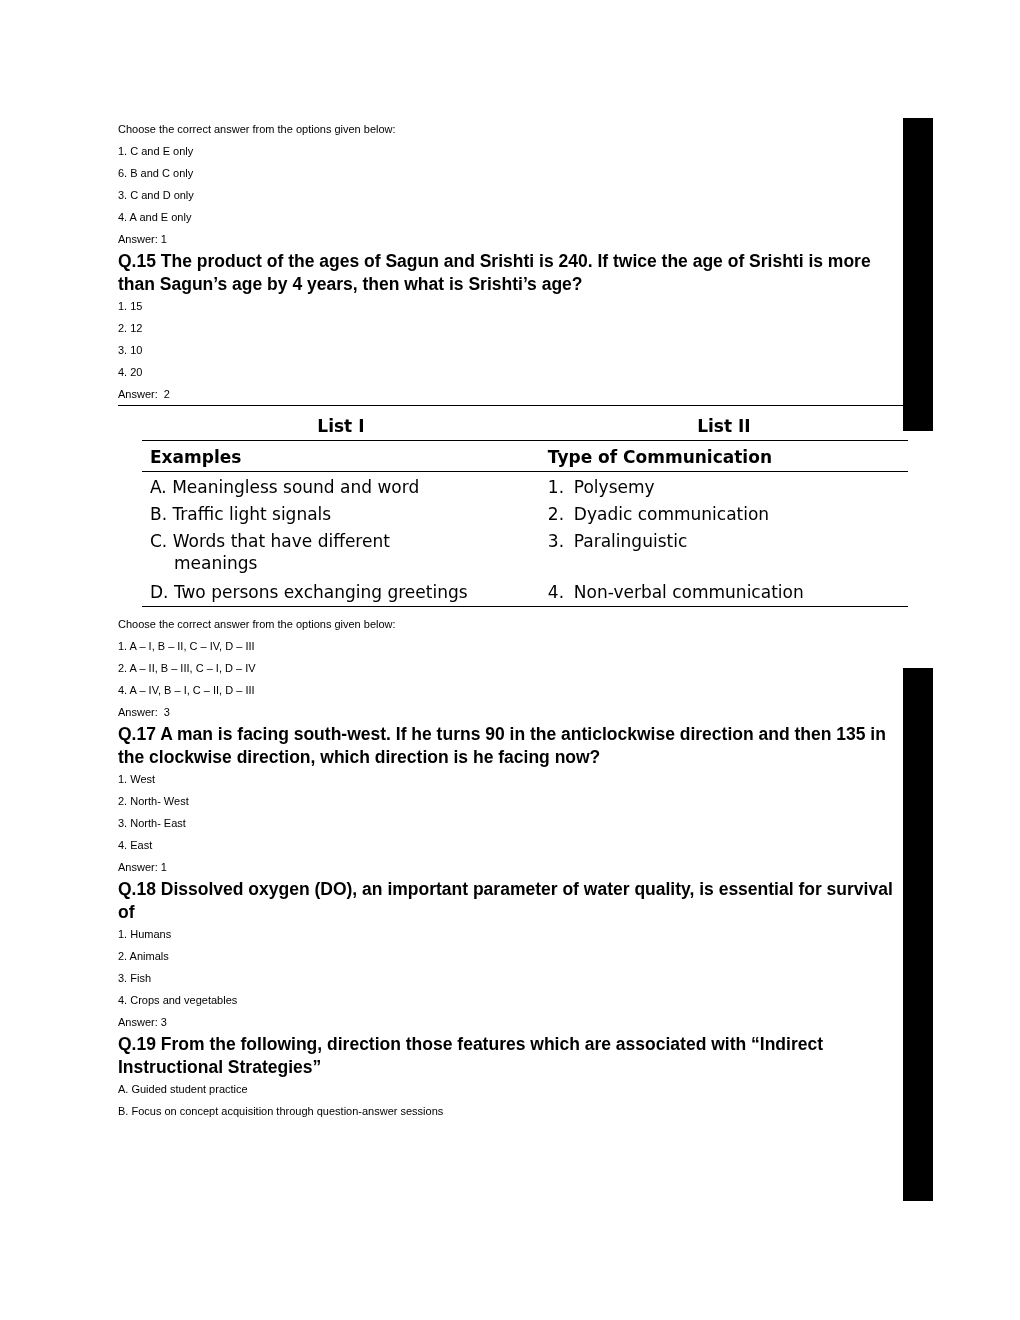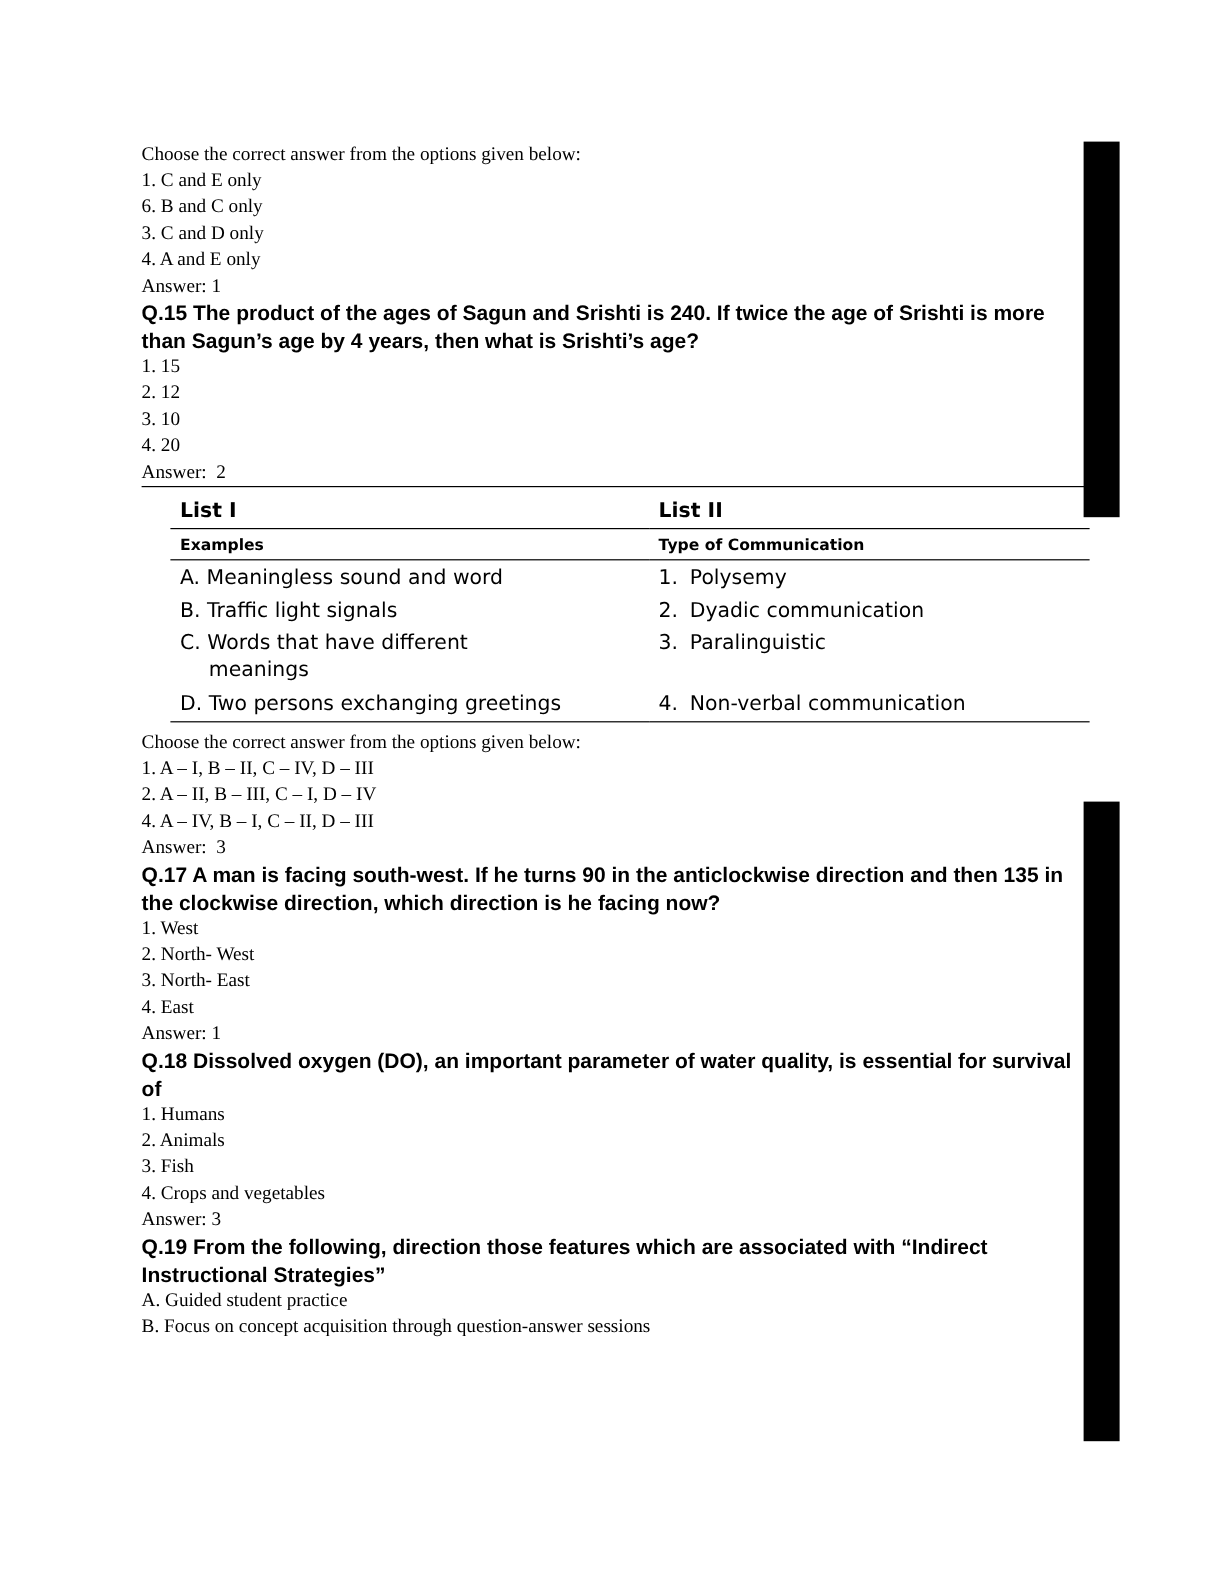--- a/index.html
+++ b/index.html
@@ -38,24 +38,24 @@
     left: 903px;
     top: 118px;
     height: 313px;
   }
   .scan-bar.bottom {
     left: 903px;
     top: 668px;
     height: 533px;
   }
   .line {
-    font-size: 16px;
+    font-size: 11px;
     line-height: 22px;
     white-space: pre-wrap;
-    font-family: Liberation Serif, serif;
+    font-family: Liberation Sans, sans-serif;
   }
   .qtext {
     font-weight: bold;
     font-size: 17.5px;
     line-height: 22.5px;
   }
   
   .match-table {
     margin-left: 24px;
     margin-top: 6px;
@@ -66,24 +66,25 @@
   }
   .match-table td {
     padding: 4px 8px;
     font-size: 17px;
     vertical-align: top;
   }
   .match-table .hdr td {
     font-weight: bold;
     font-size: 17px;
     border-bottom: 1.5px solid #000;
+    text-align: center;
   }
   .match-table .hdr2 td {
     font-weight: bold;
-    font-size: 13px;
+    font-size: 17px;
     border-bottom: 1.5px solid #000;
     padding-top: 6px;
   }
   .match-table .row td {
     border-bottom: none;
     padding-top: 5px;
     padding-bottom: 2px;
   }
   .match-table .row.last td {
     border-bottom: 1.5px solid #000;

